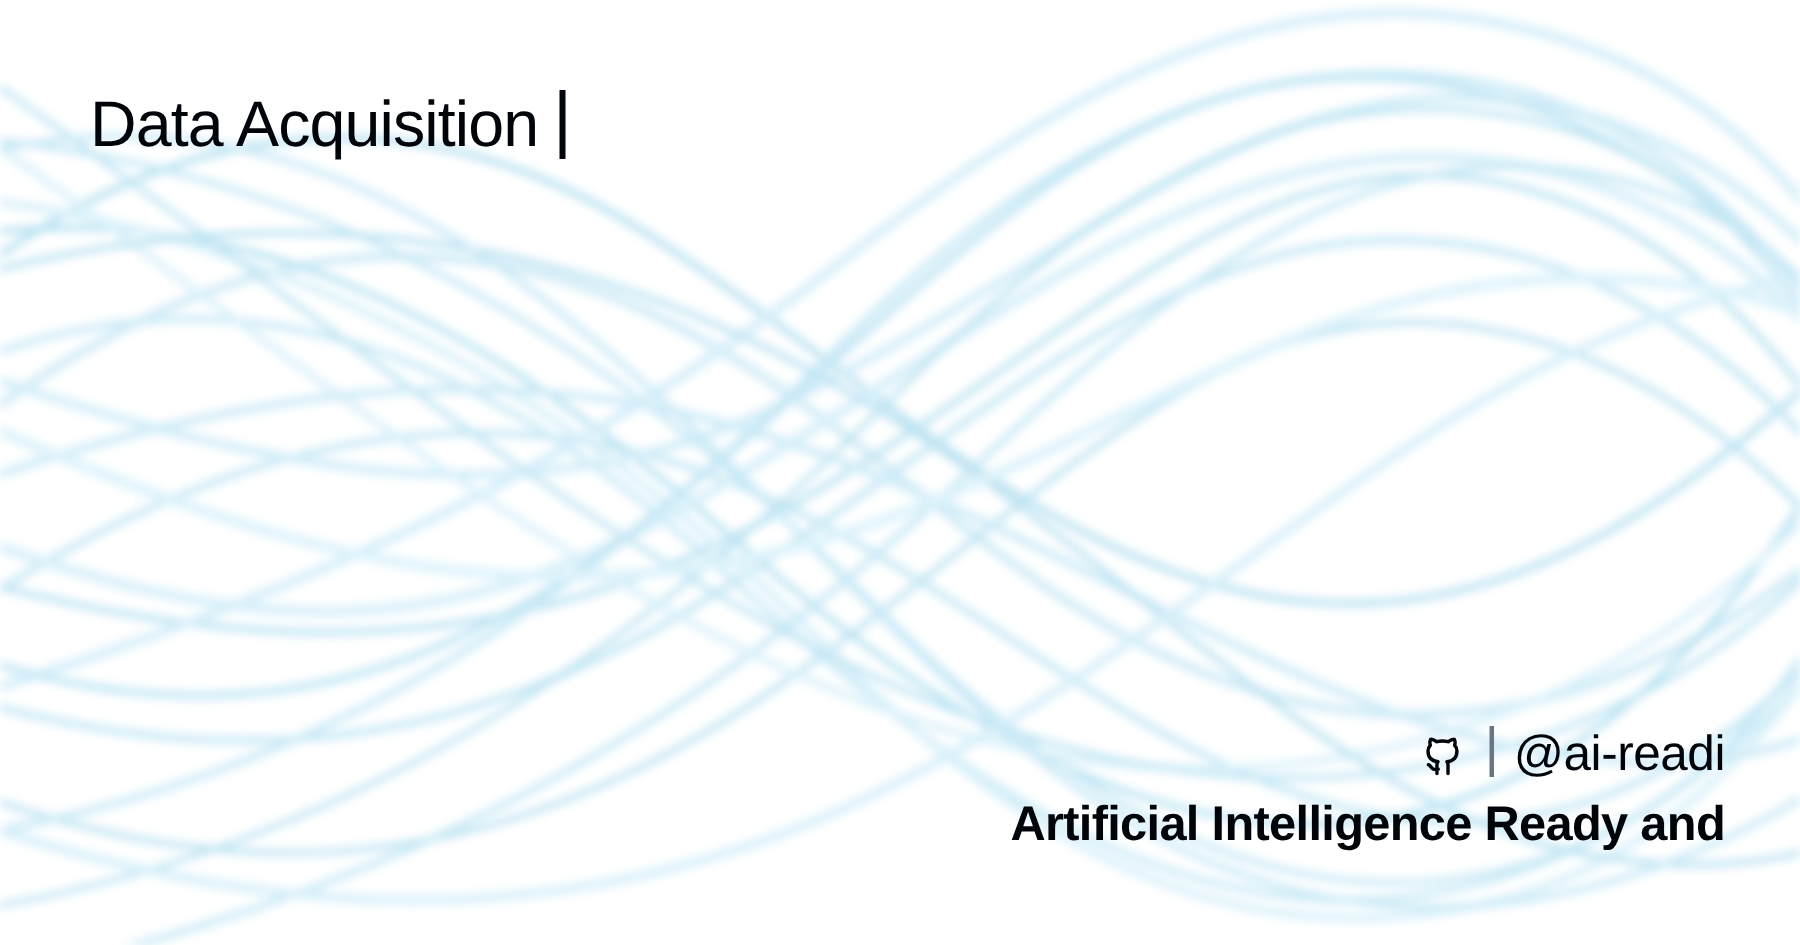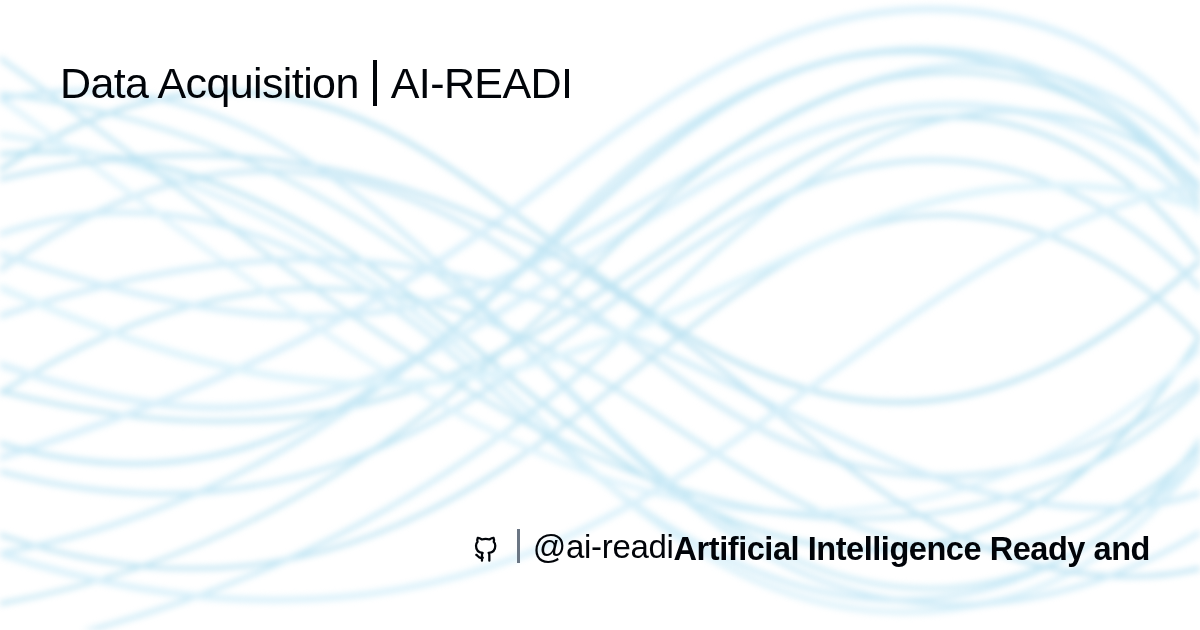--- a/index.html
+++ b/index.html
@@ -64,20 +64,21 @@
     flex: 0 0 auto;
   }
 
   
   #footer-block {
     position: absolute;
     right: 50px;
     bottom: 58px;
     z-index: 3;
     display: flex;
+    flex-direction: column;
     align-items: flex-end;
   }
 
   #handle-row {
     display: flex;
     align-items: center;
     gap: 13px;
     margin-bottom: 9px;
   }
   #github-icon {
@@ -146,21 +147,20 @@
         <path class="wave-path" stroke="#cbeaf7" stroke-width="4.5" d="M-40,110 C 120,60 260,110 400,230 C 560,365 660,520 820,580 C 960,632 1110,600 1250,500"></path>
         <path class="wave-path" stroke="#c4e7f5" stroke-width="5" d="M-40,430 C 120,490 260,470 400,370 C 570,248 690,80 860,55 C 1010,33 1150,120 1250,240"></path>
         <path class="wave-path" stroke="#ddf3fb" stroke-width="7" d="M-40,270 C 140,350 280,400 450,380 C 640,358 780,240 940,200 C 1060,170 1180,190 1250,230"></path>
       </g>
     </svg>
   </div>
 
   <div id="title-block">
     <span class="title-text">Data Acquisition</span>
     <span class="title-divider"></span>
-    <span class="title-text">AI-READI</span>
   </div>
 
   <div id="footer-block">
 
     <div id="handle-row">
       <span id="github-icon">
         <svg viewBox="0 0 24 24" width="34" height="34" xmlns="http://www.w3.org/2000/svg" aria-hidden="true">
           <path d="M9.05 20.3c-3.3.95-3.3-1.75-4.6-2.1m9.2 4.2v-3.6c0-1 .1-1.45-.5-2 2.35-.25 4.7-1.15 4.7-5.05a3.9 3.9 0 0 0-1.1-2.7 3.6 3.6 0 0 0-.1-2.75s-.9-.25-2.95 1.1a10.1 10.1 0 0 0-5.3 0C6.35 6.05 5.45 6.3 5.45 6.3a3.6 3.6 0 0 0-.1 2.75 3.9 3.9 0 0 0-1.1 2.72c0 3.87 2.35 4.77 4.7 5.05-.6.55-.6 1.1-.5 2v3.58" fill="none" stroke="#010409" stroke-width="1.6" stroke-linecap="round" stroke-linejoin="round"></path>
         </svg>
       </span>

